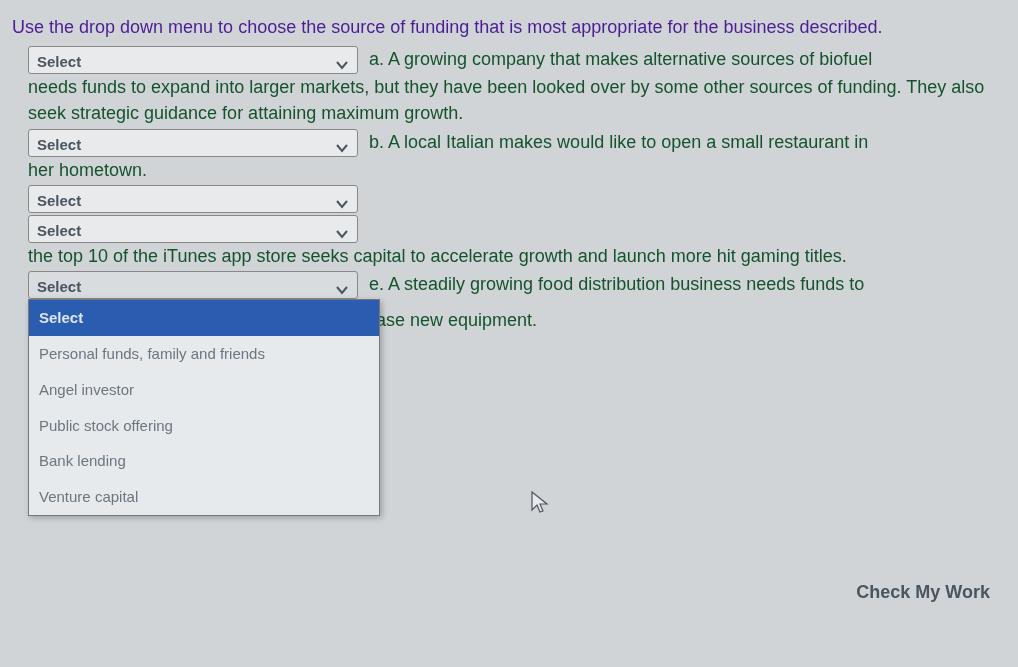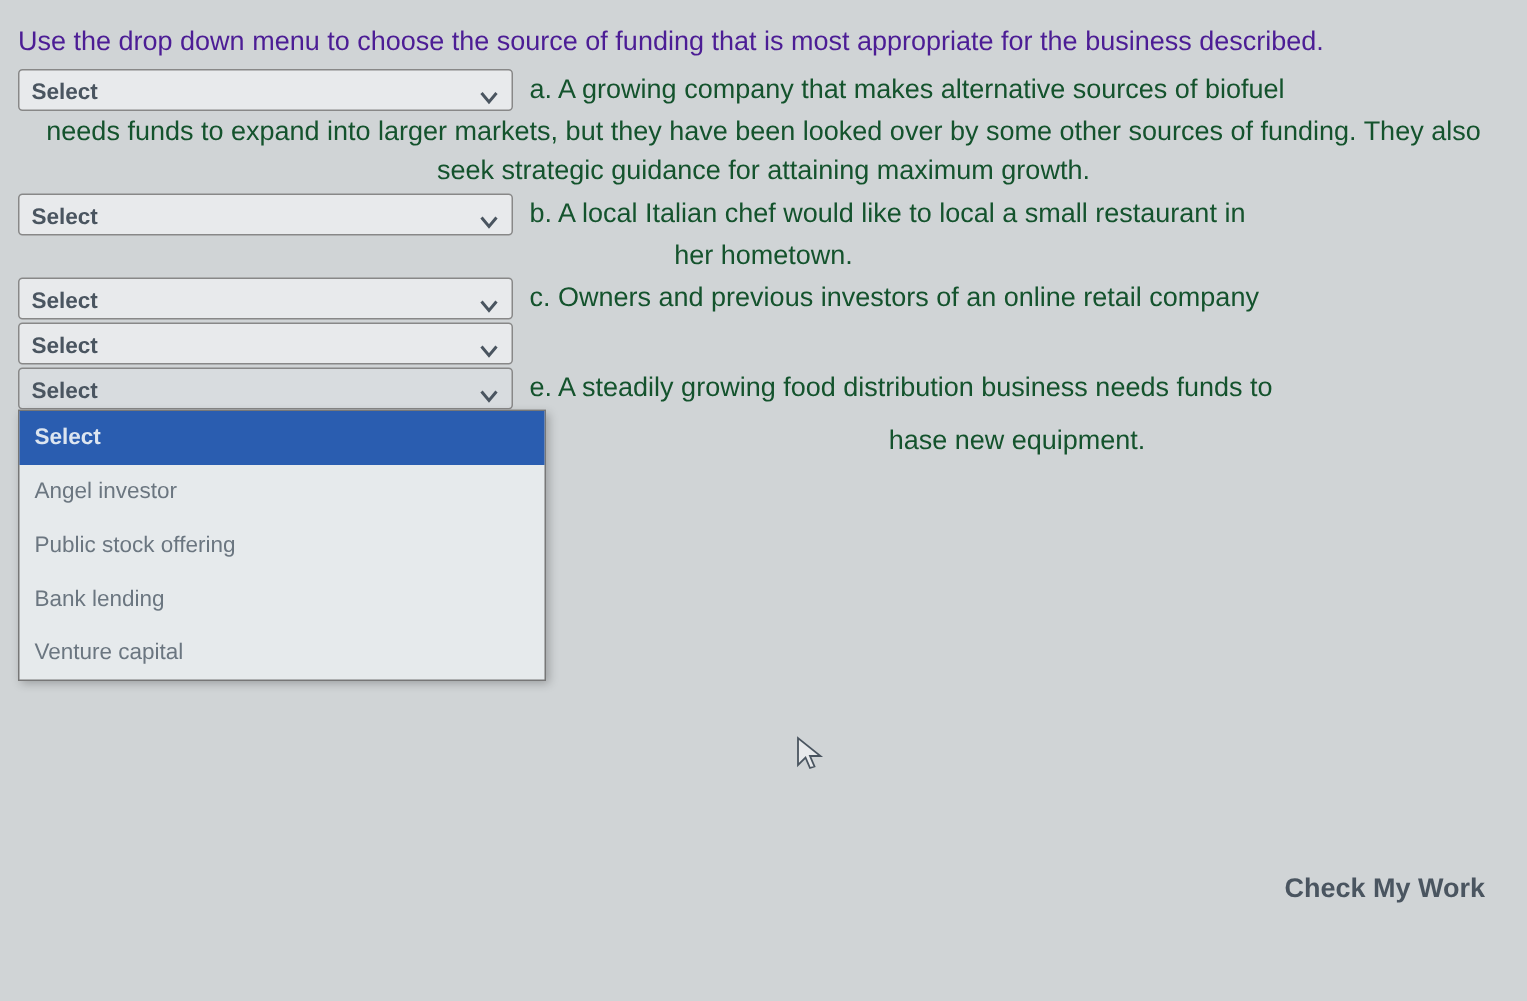--- a/index.html
+++ b/index.html
@@ -13,20 +13,21 @@
       padding: 14px 12px;
       position: relative;
       line-height: 1.45;
     }
     .instruction {
       color: #4c1d95;
       margin-bottom: 6px;
     }
     .question-block {
       margin-bottom: 2px;
+      margin-left: 16px;
     }
     .dropdown-closed {
       display: inline-block;
       width: 330px;
       height: 28px;
       background: #e8eaec;
       border: 1px solid #888;
       border-radius: 3px;
       position: relative;
       vertical-align: middle;
@@ -121,21 +122,20 @@
     .chevron {
       display: inline-block;
       width: 14px;
       height: 14px;
     }
     .inline-text {
       display: inline;
     }
     .continuation {
       display: block;
-      text-align: center;
     }
   </style>
 </head>
 <body>
 
 <div class="instruction">Use the drop down menu to choose the source of funding that is most appropriate for the business described.</div>
 
 <div class="question-block">
   <div class="row">
     <span class="dropdown-closed">
@@ -154,65 +154,66 @@
 <div class="question-block">
   <div class="row">
     <span class="dropdown-closed">
       <span class="sel-label">Select</span>
       <span class="arrow">
         <svg class="chevron" viewBox="0 0 14 14">
             <path d="M2 4 L7 10 L12 4" fill="none" stroke="#4a5560" stroke-width="2"></path>
           </svg>
       </span>
     </span>
-    <span class="q-text inline-text">b. A local Italian chef would like to local a small restaurant in</span>
+    <span class="q-text inline-text">b. A local Italian makes would like to open a small restaurant in</span>
   </div>
   <span class="q-text continuation">her hometown.</span>
 </div>
 
 <div class="question-block">
   <div class="row">
     <span class="dropdown-closed">
       <span class="sel-label">Select</span>
       <span class="arrow">
         <svg class="chevron" viewBox="0 0 14 14">
             <path d="M2 4 L7 10 L12 4" fill="none" stroke="#4a5560" stroke-width="2"></path>
           </svg>
       </span>
     </span>
-    <span class="q-text inline-text">c. Owners and previous investors of an online retail company</span>
-  </div>
-</div>
-
-<div class="question-block">
-  <div class="row">
-    <span class="dropdown-closed">
-      <span class="sel-label">Select</span>
-      <span class="arrow">
-        <svg class="chevron" viewBox="0 0 14 14">
-            <path d="M2 4 L7 10 L12 4" fill="none" stroke="#4a5560" stroke-width="2"></path>
-          </svg>
-      </span>
-    </span>
-  </div>
+  </div>
+</div>
+
+<div class="question-block">
+  <div class="row">
+    <span class="dropdown-closed">
+      <span class="sel-label">Select</span>
+      <span class="arrow">
+        <svg class="chevron" viewBox="0 0 14 14">
+            <path d="M2 4 L7 10 L12 4" fill="none" stroke="#4a5560" stroke-width="2"></path>
+          </svg>
+      </span>
+    </span>
+  </div>
+  <span class="q-text continuation">the top 10 of the iTunes app store seeks capital to accelerate growth and launch more hit gaming titles.</span>
 </div>
 
 <div class="question-block">
   <div class="row">
     <span class="dropdown-open-wrap">
       <span class="dropdown-open-trigger">
         <span class="sel-label">Select</span>
         <span class="arrow">
           <svg class="chevron" viewBox="0 0 14 14">
               <path d="M2 4 L7 10 L12 4" fill="none" stroke="#4a5560" stroke-width="2"></path>
             </svg>
         </span>
       </span>
       <div class="dropdown-panel">
         <div class="dropdown-option selected">Select</div>
+        <div class="dropdown-option">Personal funds, family and friends</div>
         <div class="dropdown-option">Angel investor</div>
         <div class="dropdown-option">Public stock offering</div>
         <div class="dropdown-option">Bank lending</div>
         <div class="dropdown-option">Venture capital</div>
       </div>
     </span>
     <span class="q-text inline-text">e. A steadily growing food distribution business needs funds to</span>
   </div>
   <span class="q-text continuation" style="padding-left:338px;">hase new equipment.</span>
 </div>

